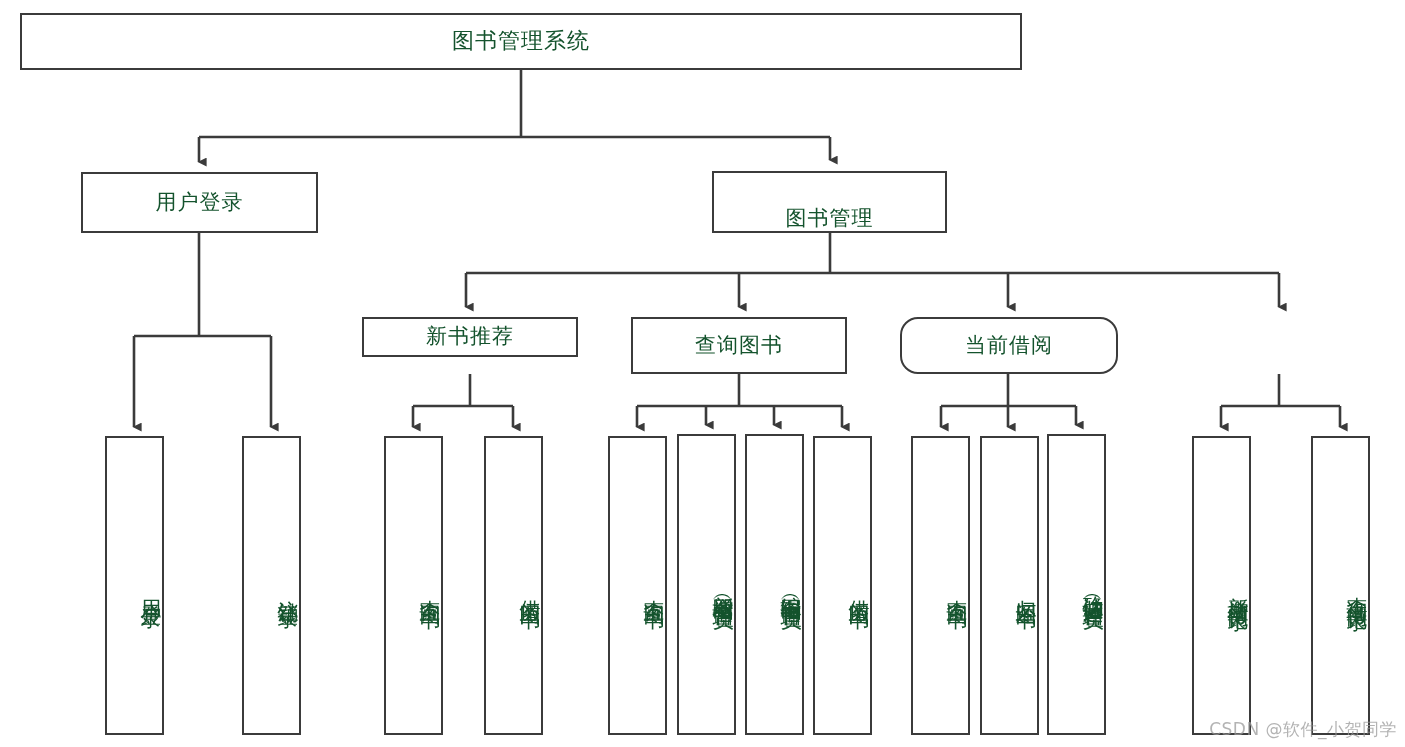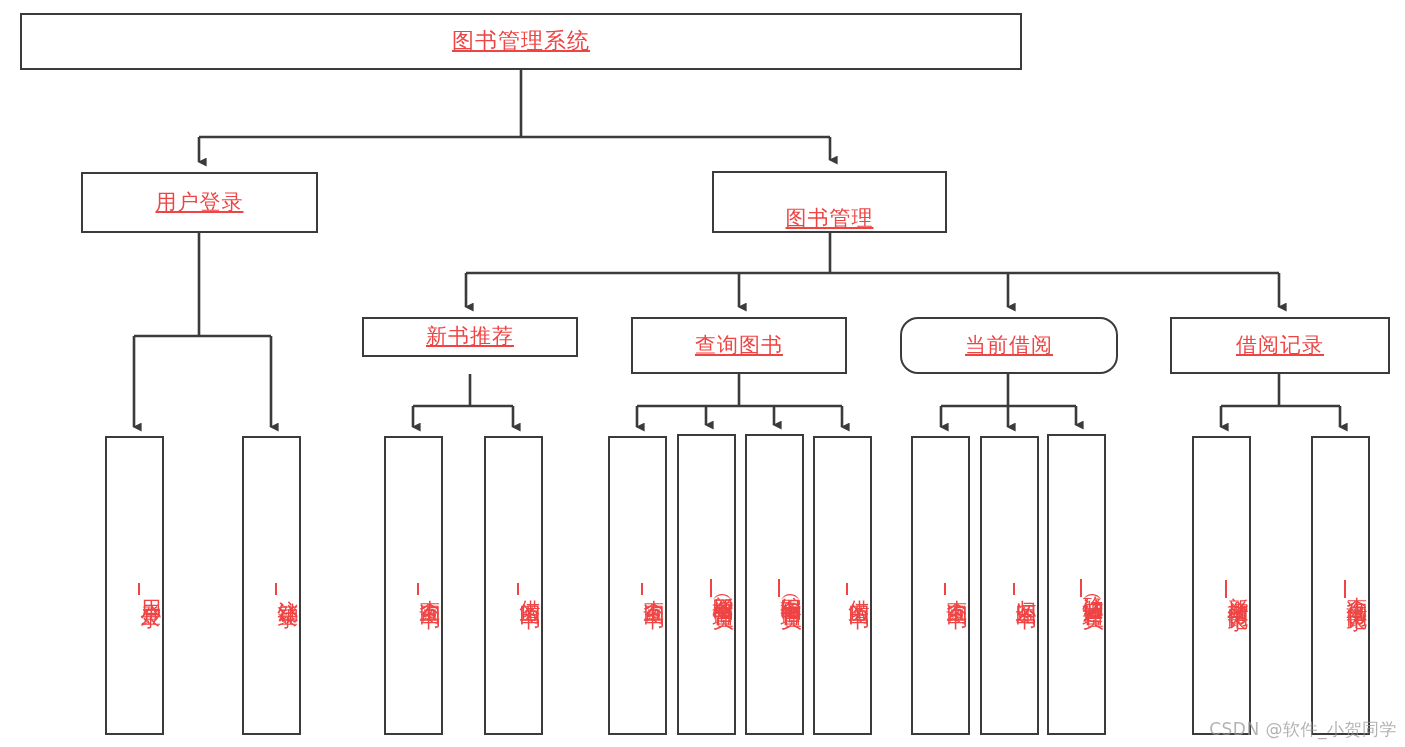--- a/index.html
+++ b/index.html
@@ -26,22 +26,21 @@
     pointer-events: none;
   }
   .node {
     position: absolute;
     box-sizing: border-box;
     border: 2.5px solid #3b3b3b;
     background: #ffffff;
     display: flex;
     align-items: center;
     justify-content: center;
-    color: #ef4444;
-    text-decoration: underline;
+    color: #14532d;
   }
   .node-h {
     font-size: 21px;
     letter-spacing: 1px;
     line-height: 1.2;
     white-space: nowrap;
   }
   .node-root .label { font-size: 22px; }
   .node-v {
     writing-mode: vertical-rl;
@@ -143,23 +142,20 @@
 
   <div class="node node-h" style="left:362px; top:317px; width:216px; height:40px;">
     <span class="label">新书推荐</span>
   </div>
   <div class="node node-h" style="left:631px; top:317px; width:216px; height:57px;">
     <span class="label">查询图书</span>
   </div>
   <div class="node node-h" style="left:900px; top:317px; width:218px; height:57px;border-radius:18px;">
     <span class="label">当前借阅</span>
   </div>
-  <div class="node node-h" style="left:1170px; top:317px; width:220px; height:57px;">
-    <span class="label">借阅记录</span>
-  </div>
 
   <div class="node node-v" style="left:105px; top:436px; width:59px; height:299px;">
     <span class="label">用户登录</span>
   </div>
   <div class="node node-v" style="left:242px; top:436px; width:59px; height:299px;">
     <span class="label">注销登录</span>
   </div>
 
   <div class="node node-v" style="left:384px; top:436px; width:59px; height:299px;">
     <span class="label">查询图书</span>

